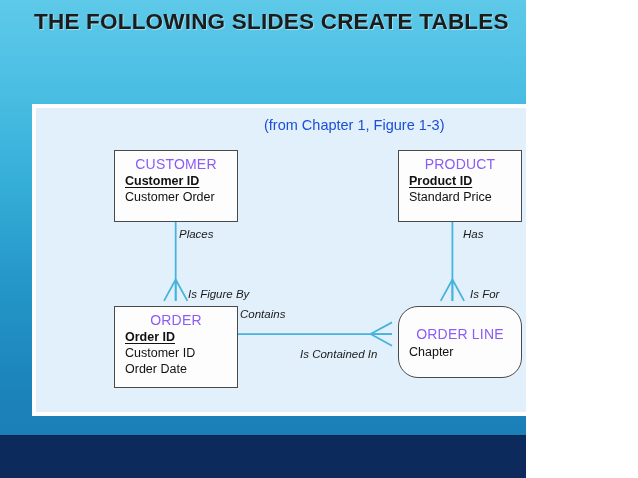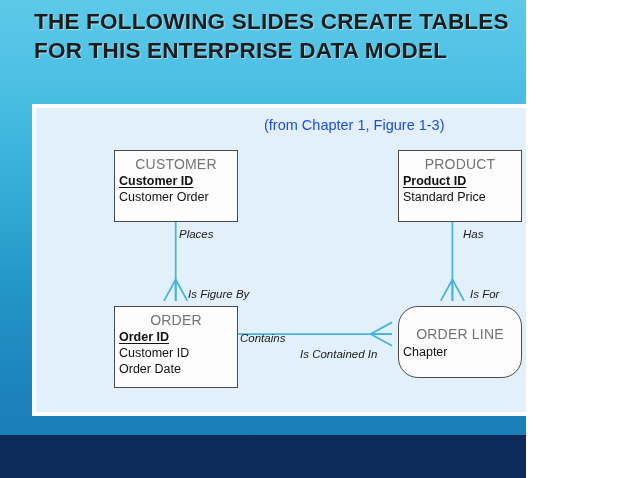--- a/index.html
+++ b/index.html
@@ -123,28 +123,28 @@
     border: 1.4px solid #4a4a4a;
     box-sizing: border-box;
     padding: 5px 0 4px 0;
   }
   .entity.rounded {
     border-radius: 20px;
   }
   .entity-name {
     text-align: center;
     font-size: 14px;
-    color: #737373;
+    color: #8b5cf6;
     letter-spacing: 0.2px;
     margin-bottom: 1px;
   }
   .attr {
     font-size: 12.5px;
     color: #111;
-    padding-left: 4px;
+    padding-left: 10px;
     line-height: 1.28;
     white-space: nowrap;
   }
   .attr.pk {
     font-weight: bold;
     text-decoration: underline;
     text-underline-offset: 2px;
   }
   .entity.rounded .entity-name { margin-bottom: 2px; }
 
@@ -159,21 +159,21 @@
     position: absolute;
     font-size: 11.5px;
     font-style: italic;
     color: #1a1a1a;
     white-space: nowrap;
   }
   #label-places         { left: 143px; top: 120px; }
   #label-is-placed-by   { left: 152px; top: 180px; }
   #label-has           { left: 427px; top: 120px; }
   #label-is-for        { left: 434px; top: 180px; }
-  #label-contains      { left: 204px; top: 224px; }
+  #label-contains      { left: 204px; top: 200px; }
   #label-is-contained-in { left: 264px; top: 240px; }
 
   svg.connectors {
     position: absolute;
     left: 0; top: 0;
     width: 100%;
     height: 100%;
     overflow: visible;
     pointer-events: none;
   }
@@ -186,21 +186,20 @@
   <div class="deco-stripes">
     <div class="deco-line" style="left:8px; top:62px;  width:150px; transform:rotate(-40deg);"></div>
     <div class="deco-line" style="left:8px; top:62px;  width:150px; transform:rotate(-31deg);"></div>
     <div class="deco-line" style="left:8px; top:62px;  width:150px; transform:rotate(-23deg);"></div>
     <div class="deco-line" style="left:12px; top:64px; width:150px; transform:rotate(-47deg);"></div>
   </div>
   <div class="deco-footer-line"></div>
 
   <div class="slide-title">
     <div>THE FOLLOWING SLIDES CREATE TABLES</div>
-    <div>FOR THIS ENTERPRISE DATA MODEL</div>
   </div>
 
   <div class="content-panel">
     <div class="diagram">
 
       <div class="caption">(from Chapter 1, Figure 1-3)</div>
 
       <svg class="connectors" viewBox="0 0 568 312">
         <g stroke="#45b3dd" stroke-width="1.8" fill="none">
 

